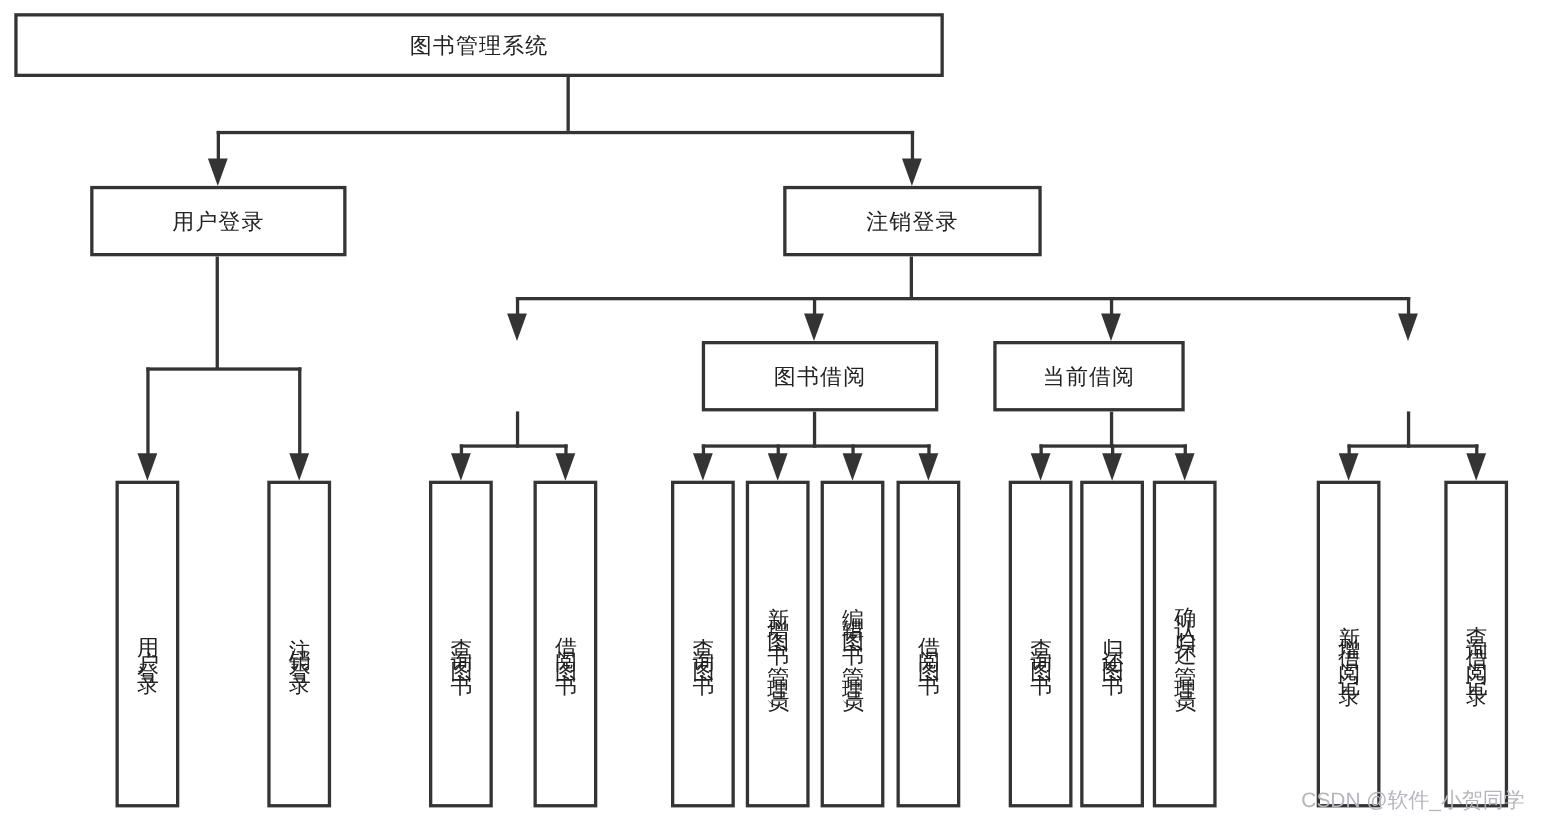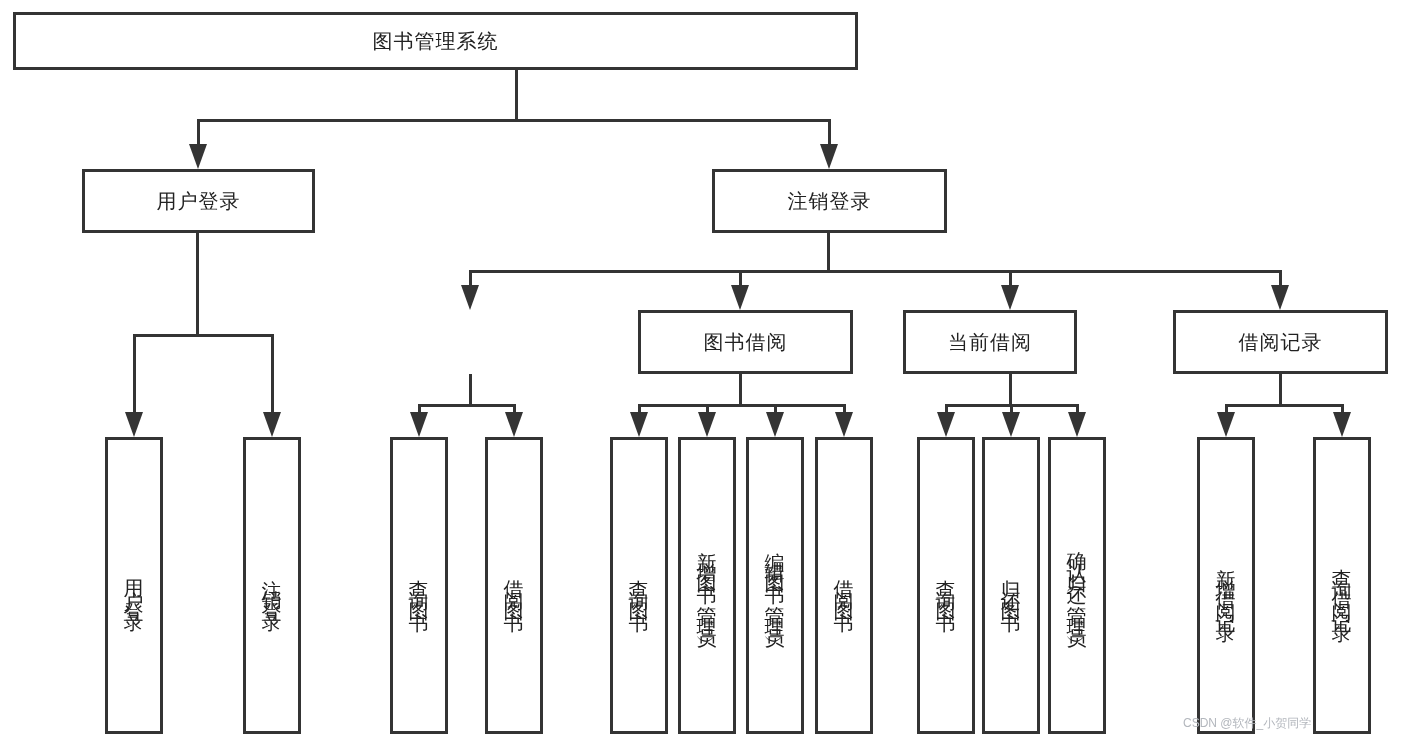--- a/index.html
+++ b/index.html
@@ -54,21 +54,21 @@
     position:absolute;
     width:0;height:0;
     border-left:9px solid transparent;
     border-right:9px solid transparent;
     border-top:25px solid var(--line);
     z-index:1;
   }
   #watermark{
     position:absolute;
     left:1183px;top:715px;
-    font-size:12px;
+    font-size:19px;
     color:var(--watermark);
     white-space:nowrap;
     z-index:5;
   }
 </style>
 </head>
 <body>
 
 <div id="stage">
 
@@ -155,23 +155,20 @@
   <div class="box" style="left:712px;top:169px;width:235px;height:64px;">
     <span>注销登录</span>
   </div>
 
   <div class="box" style="left:638px;top:310px;width:215px;height:64px;">
     <span>图书借阅</span>
   </div>
   <div class="box" style="left:903px;top:310px;width:174px;height:64px;">
     <span>当前借阅</span>
   </div>
-  <div class="box" style="left:1173px;top:310px;width:215px;height:64px;">
-    <span>借阅记录</span>
-  </div>
 
   <div class="box vbox" style="left:105px;">
     <span class="vtext">用户登录</span>
   </div>
   <div class="box vbox" style="left:243px;">
     <span class="vtext">注销登录</span>
   </div>
 
   <div class="box vbox" style="left:390px;">
     <span class="vtext">查询图书</span>

